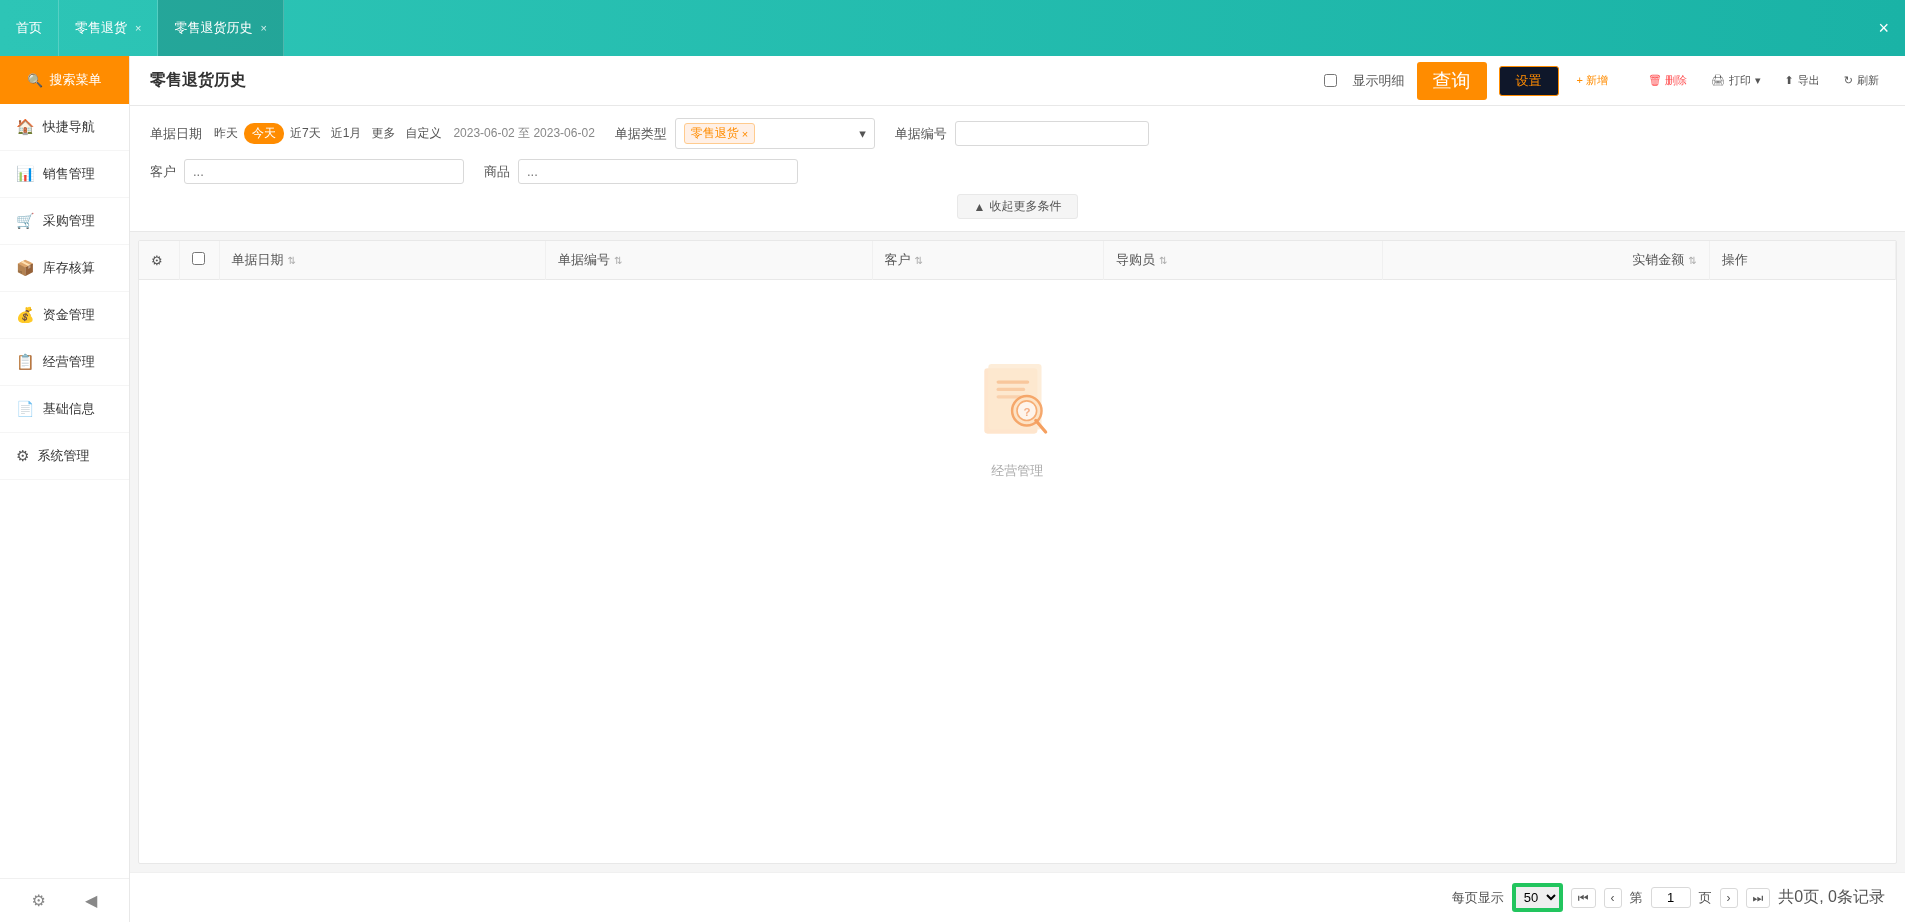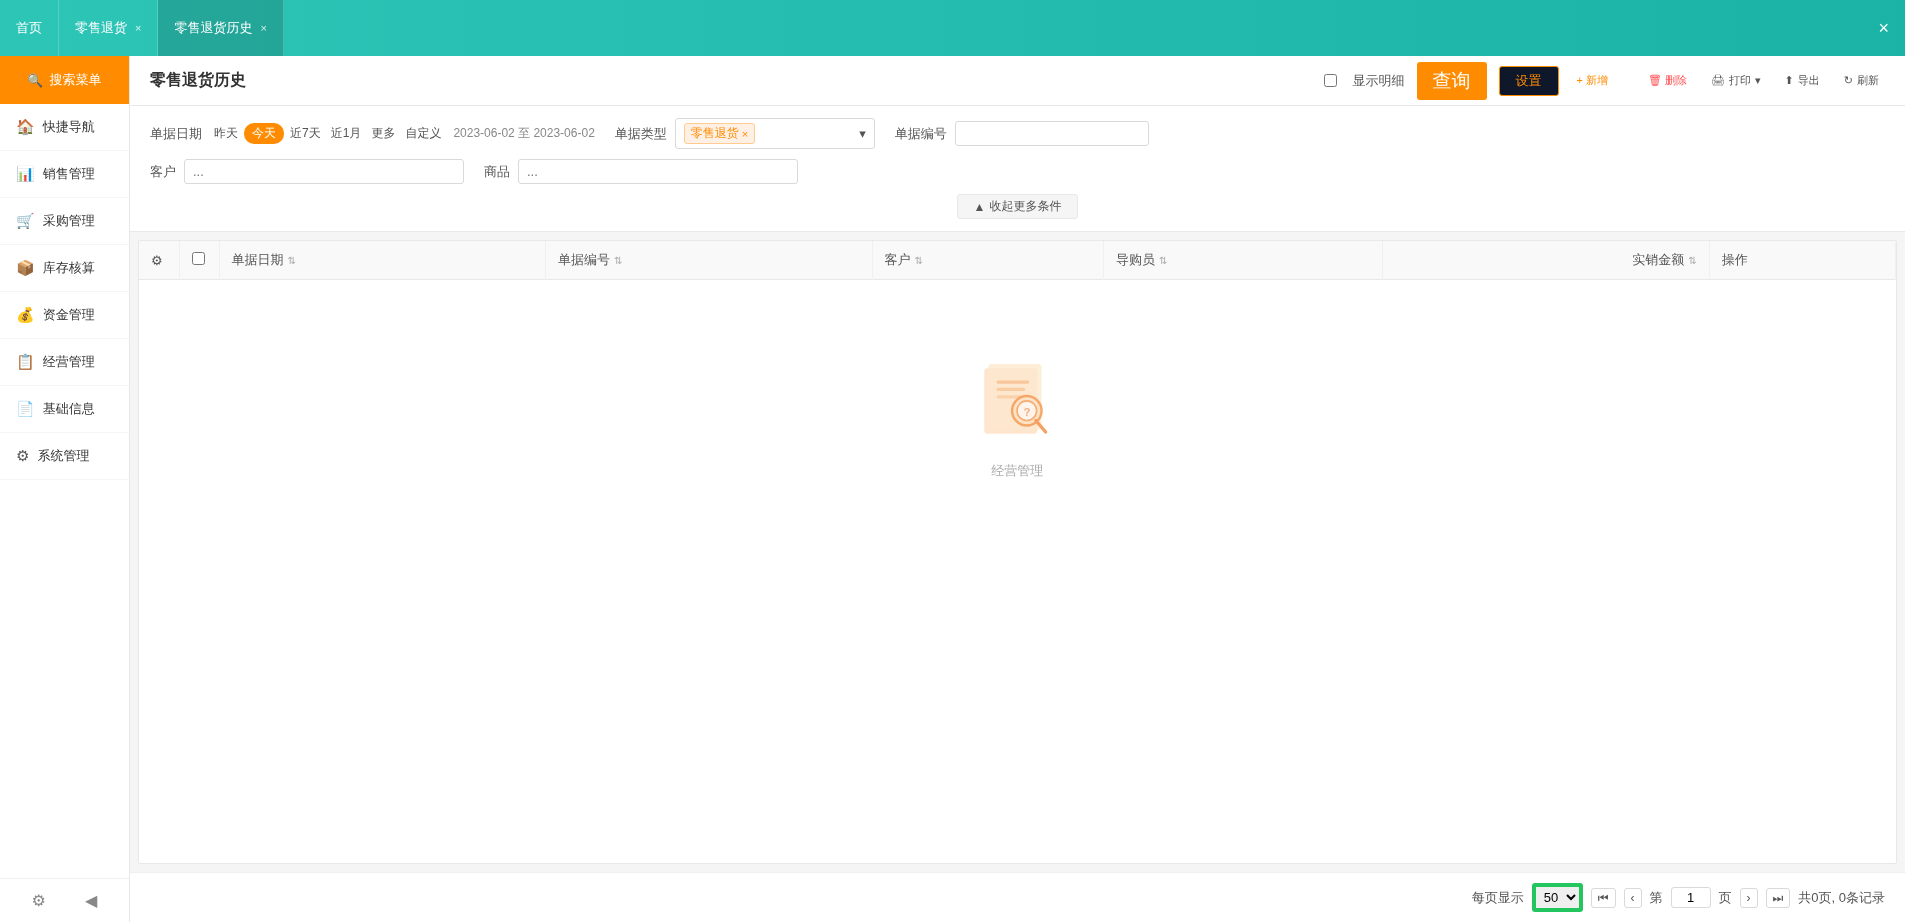--- a/index.html
+++ b/index.html
@@ -361,21 +361,21 @@
       color: #555;
     }
     .page-input {
       border: 1px solid #d9d9d9;
       border-radius: 3px;
       width: 40px;
       text-align: center;
       padding: 2px 4px;
       font-size: 13px;
     }
-    .page-total { color: #555; font-size: 13px; }
+    .page-total { color: #555; font-size: 16px; }
   </style>
 </head>
 <body>
 
 <div class="top-bar">
   <div class="top-bar-tabs">
     <div class="top-tab">
       <span>首页</span>
     </div>
     <div class="top-tab">

